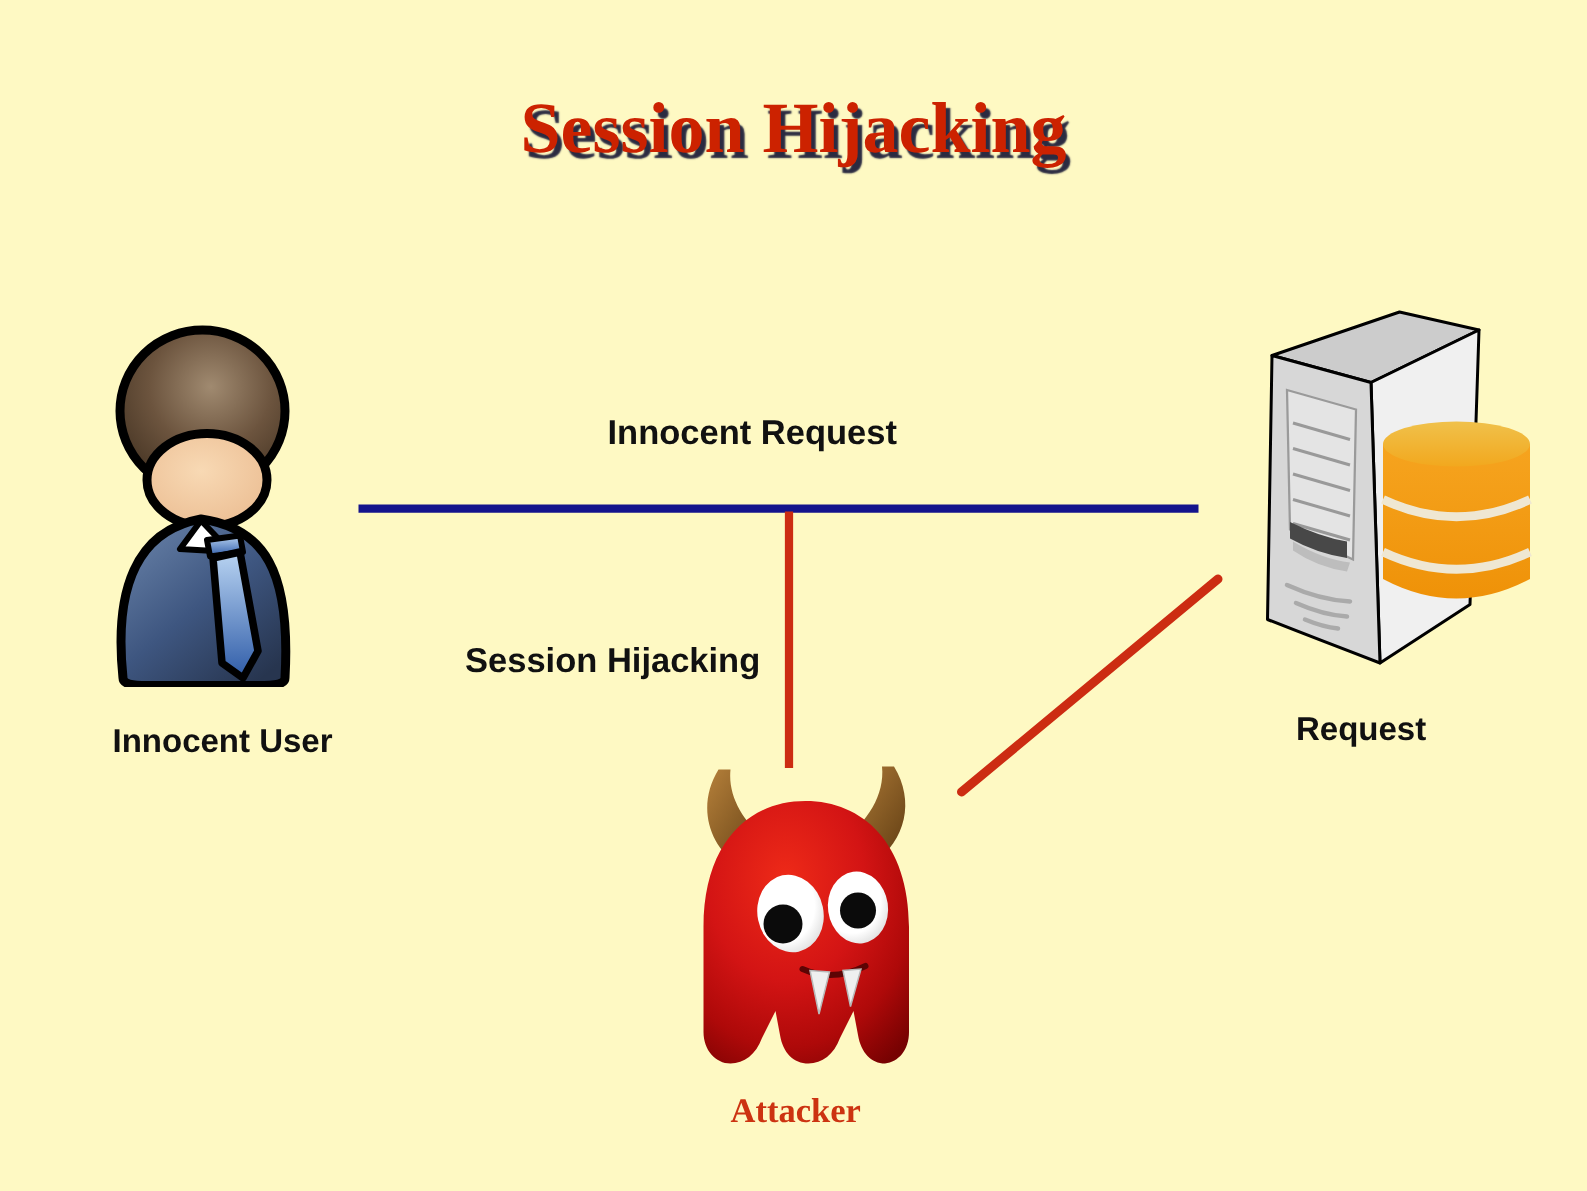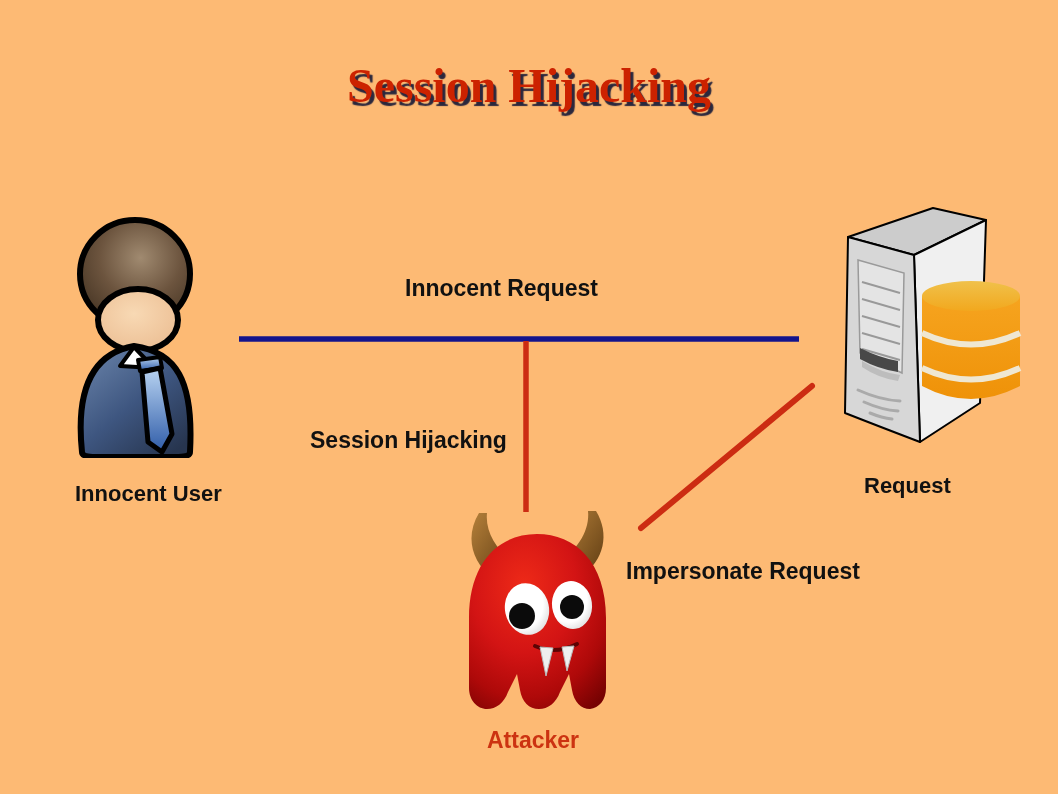--- a/index.html
+++ b/index.html
@@ -1,24 +1,24 @@
 <!DOCTYPE html>
 <html><head>
 <meta charset="utf-8">
 <style>
   html,body{margin:0;padding:0;background:#ffffff;}
-  .stage{position:relative;width:1058px;height:794px;background:#fdba74;overflow:hidden;
+  .stage{position:relative;width:1058px;height:794px;background:#fef9c3;overflow:hidden;
          font-family:"Liberation Sans",sans-serif;}
   .title{position:absolute;left:0;right:0;top:58px;text-align:center;
          font-family:"Liberation Serif",serif;font-weight:bold;font-size:48px;
          color:#cc2200;text-shadow:3px 4px 1px rgba(32,32,58,0.95);letter-spacing:0px;}
   .label{position:absolute;font-weight:bold;font-size:23px;color:#111111;
          white-space:nowrap;line-height:1.1;}
   .label.small{font-size:22px;}
-  .attacker-label{color:#cc3311;}
+  .attacker-label{color:#cc3311;font-family:Liberation Serif, serif;}
   .abs{position:absolute;}
   svg{display:block;}
   .overlay{position:absolute;left:0;top:0;pointer-events:none;}
 </style>
 </head>
 <body>
 
 <div class="stage">
 
   <div class="title">Session Hijacking</div>
@@ -133,18 +133,17 @@
     </g>
     <g>
       <path d="M 80 140 Q 100 149 122 138" stroke="#5c0404" stroke-width="4" fill="none" stroke-linecap="round"></path>
       <path d="M 85 141 L 91 170 L 98 142 Z" fill="#efefef" stroke="#b9b9b9" stroke-width="1"></path>
       <path d="M 107 141 L 112 165 L 119 140 Z" fill="#efefef" stroke="#b9b9b9" stroke-width="1"></path>
     </g>
   </svg>
 
   <div class="label" style="left:405px;top:276px">Innocent Request</div>
   <div class="label" style="left:310px;top:428px">Session Hijacking</div>
-  <div class="label" style="left:626px;top:559px">Impersonate Request</div>
   <div class="label small" style="left:75px;top:482px">Innocent User</div>
   <div class="label small" style="left:864px;top:474px">Request</div>
   <div class="label attacker-label" style="left:487px;top:728px">Attacker</div>
 
 </div>
 
 </body></html>

